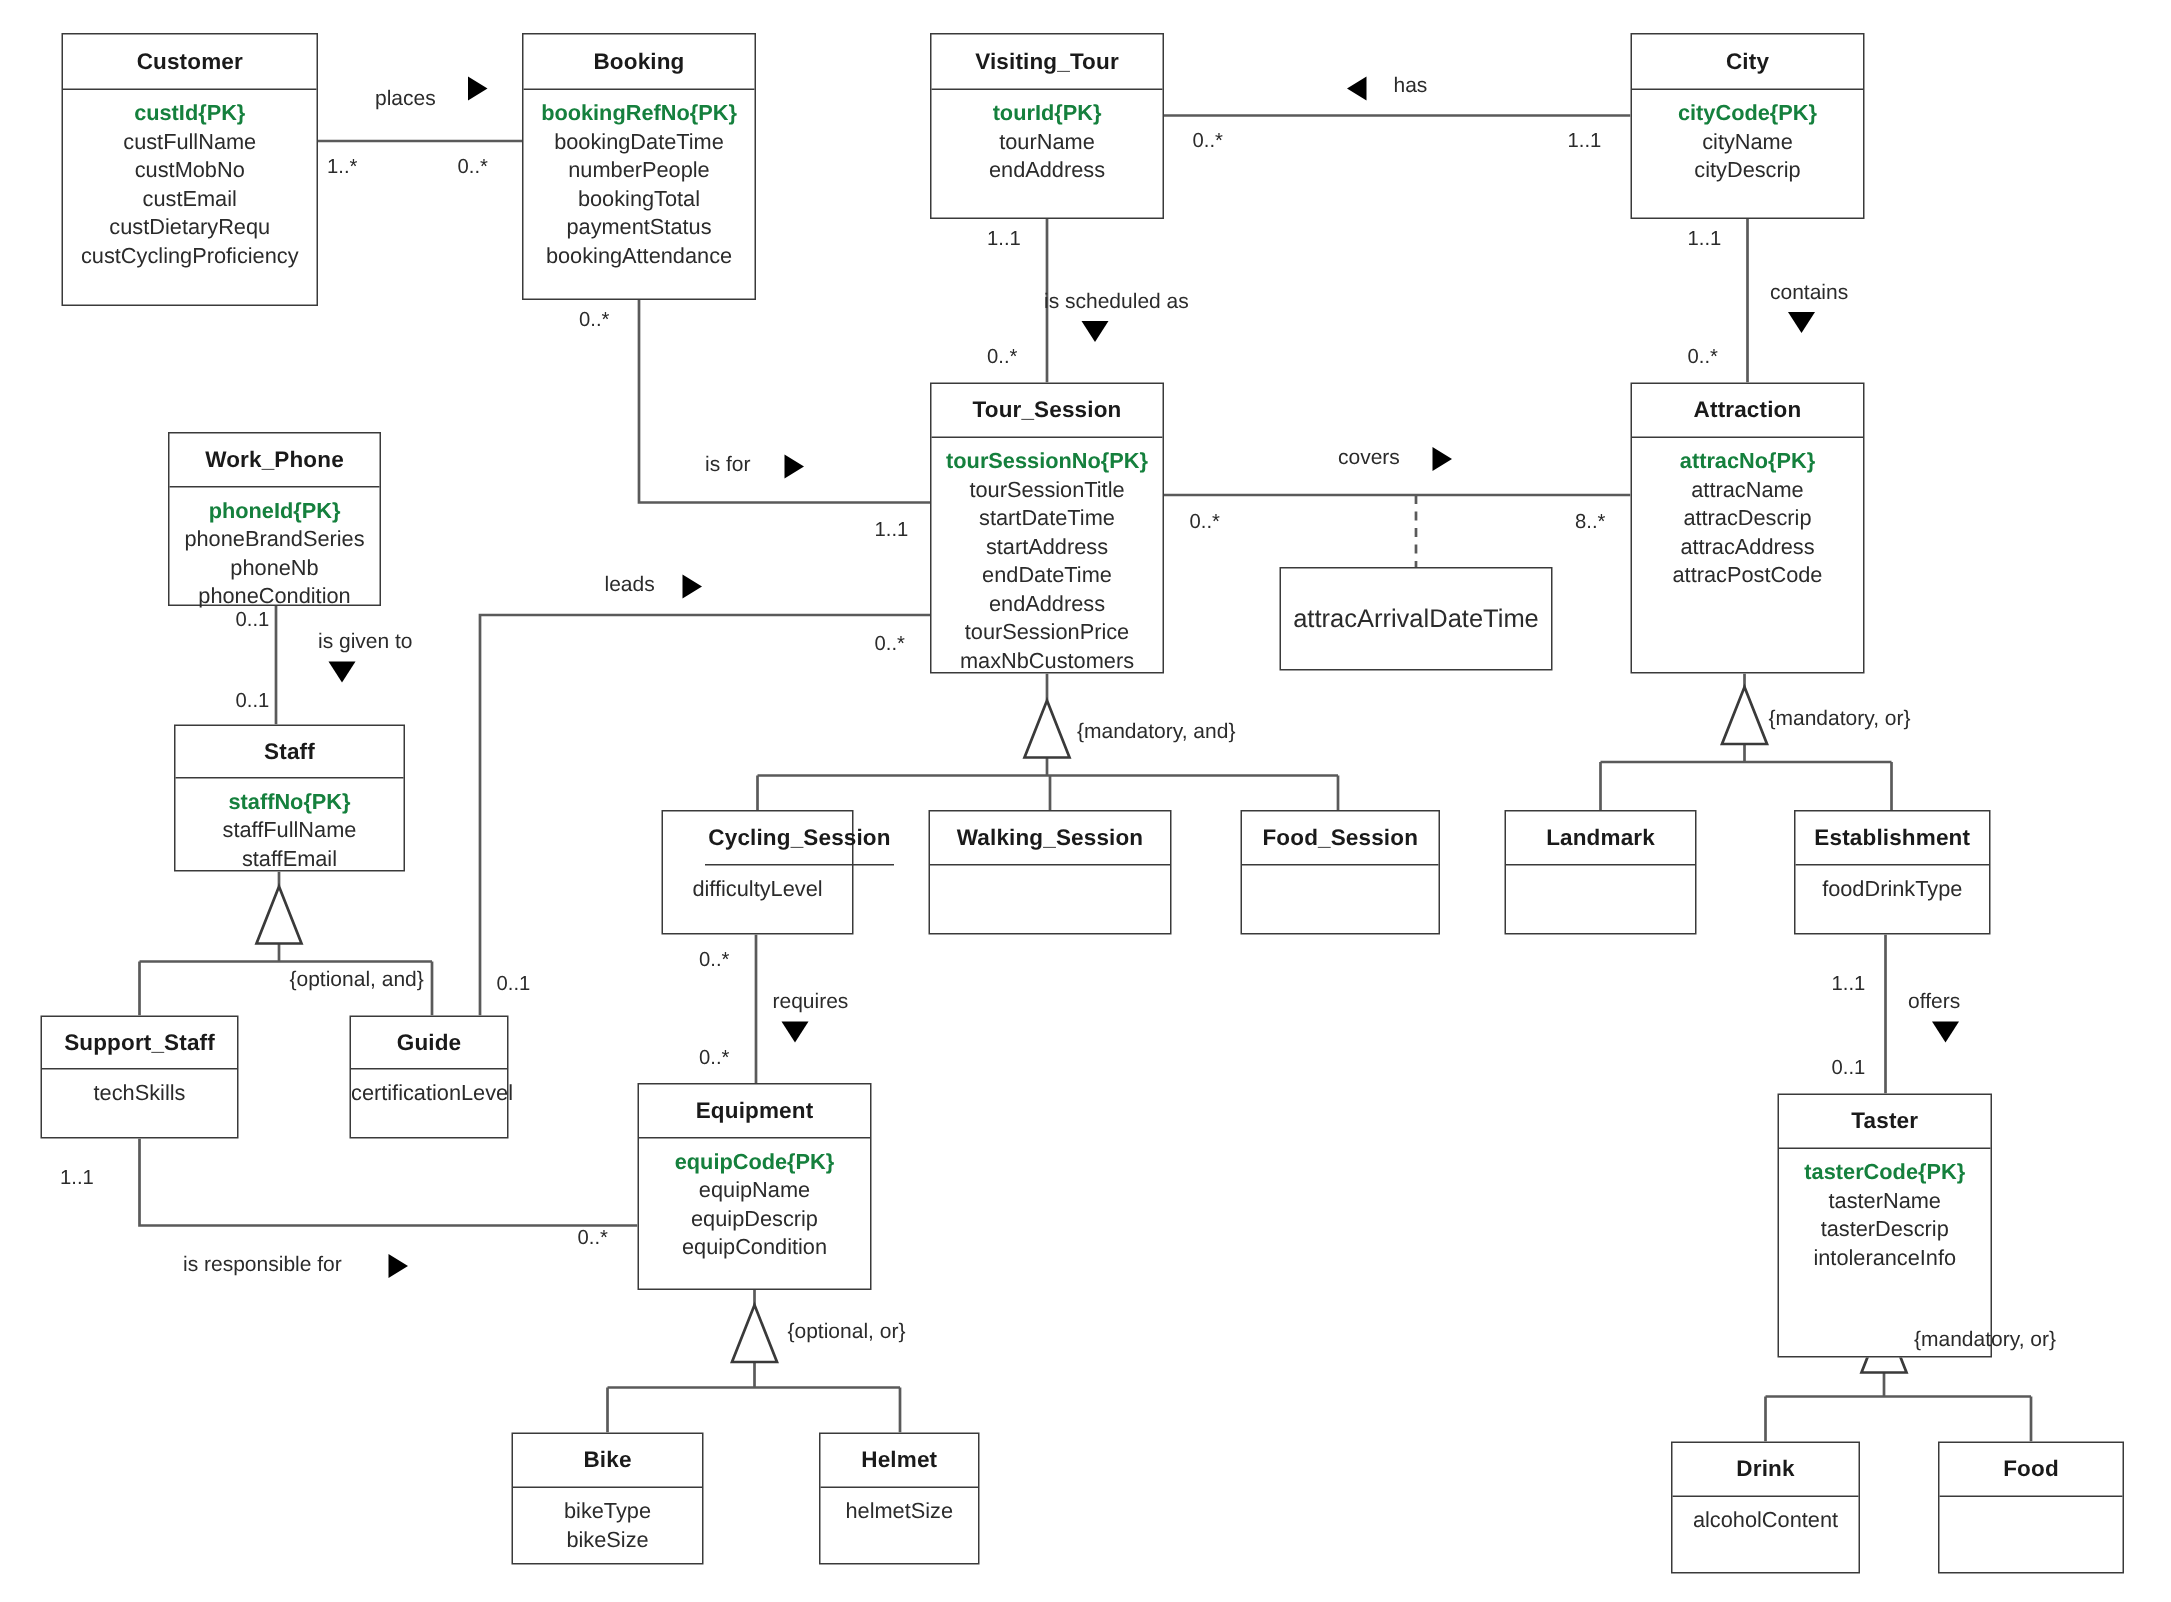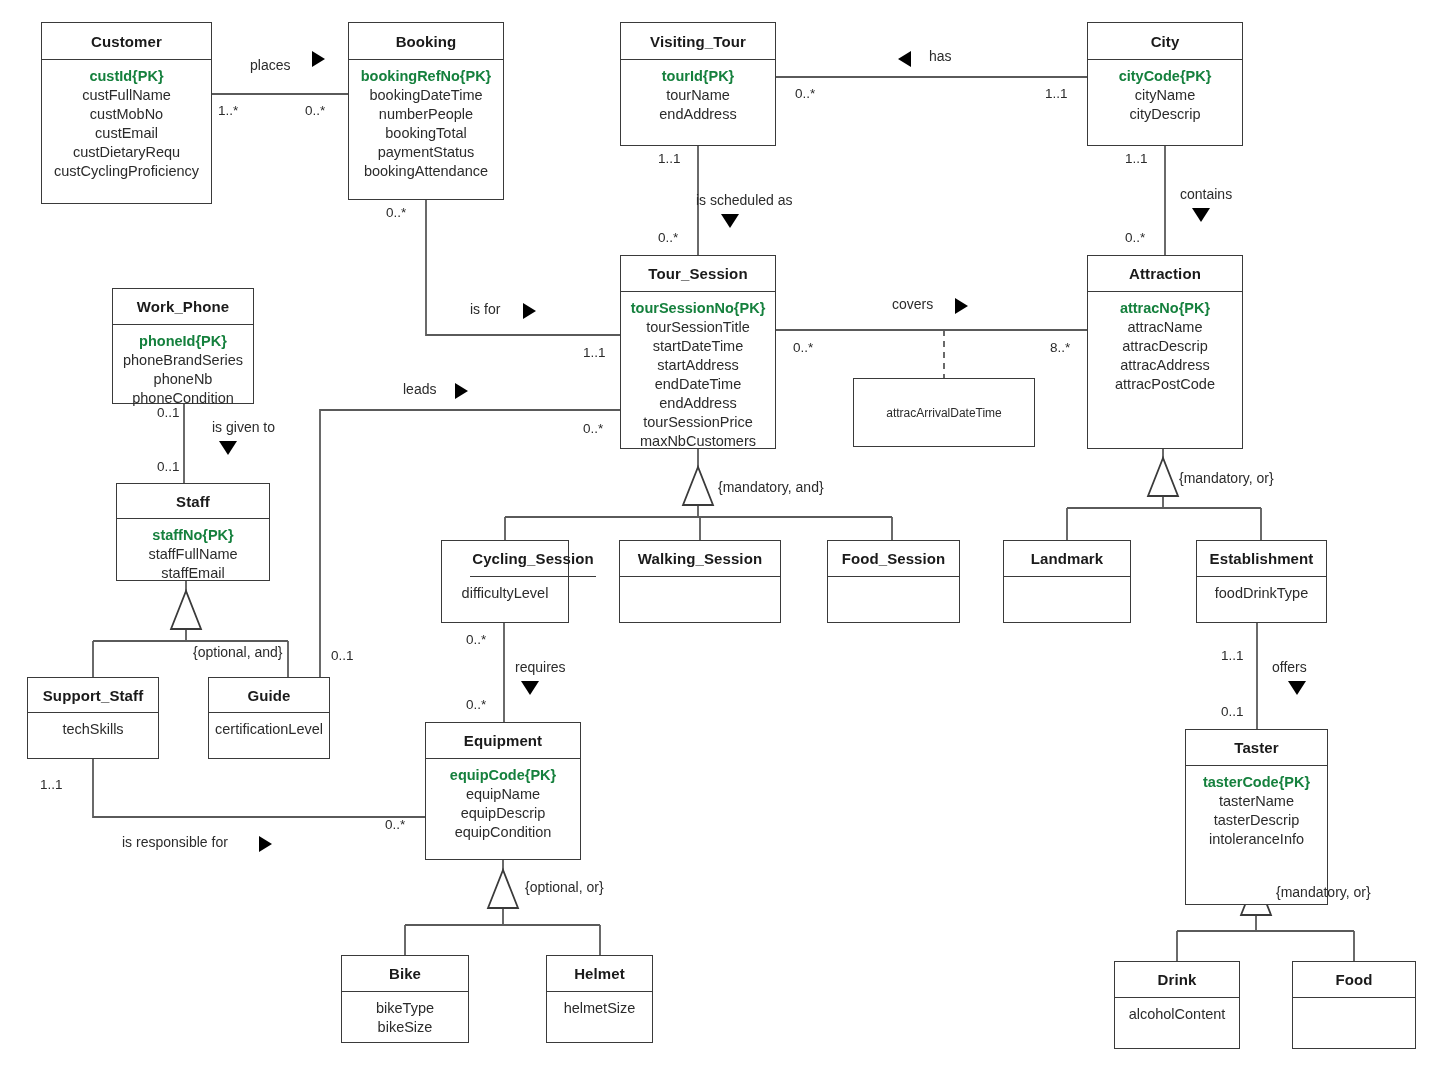--- a/index.html
+++ b/index.html
@@ -57,21 +57,21 @@
     color: #15803d;
   }
   .assoc-class {
     position: absolute;
     box-sizing: border-box;
     border: 1.6px solid #3a3a3a;
     background: #ffffff;
     display: flex;
     align-items: center;
     justify-content: center;
-    font-size: 12px;
+    font-size: 17px;
     color: #2b2b2b;
     z-index: 5;
   }
   .lbl {
     position: absolute;
     font-size: 14px;
     color: #2b2b2b;
     white-space: nowrap;
     z-index: 6;
   }
@@ -262,21 +262,21 @@
           <div>staffFullName</div>
           <div>staffEmail</div>
         </div>
       </div>
       <div class="uml-class" style="left: 27px; top: 677px; width: 132px; height: 82px;">
         <div class="uml-title" style="height: 35px;">Support_Staff</div>
         <div class="uml-attrs">
           <div>techSkills</div>
         </div>
       </div>
-      <div class="uml-class" style="left: 208px; top: 677px; width: 122px; height: 82px;">
+      <div class="uml-class" style="left: 233px; top: 677px; width: 106px; height: 82px;">
         <div class="uml-title" style="height: 35px;">Guide</div>
         <div class="uml-attrs">
           <div>certificationLevel</div>
         </div>
       </div>
       <div class="uml-class" style="left: 441px; top: 540px; width: 128px; height: 83px;">
         <div class="uml-title" style="height: 36px; margin-left: 28px;">Cycling_Session</div>
         <div class="uml-attrs">
           <div>difficultyLevel</div>
         </div>

